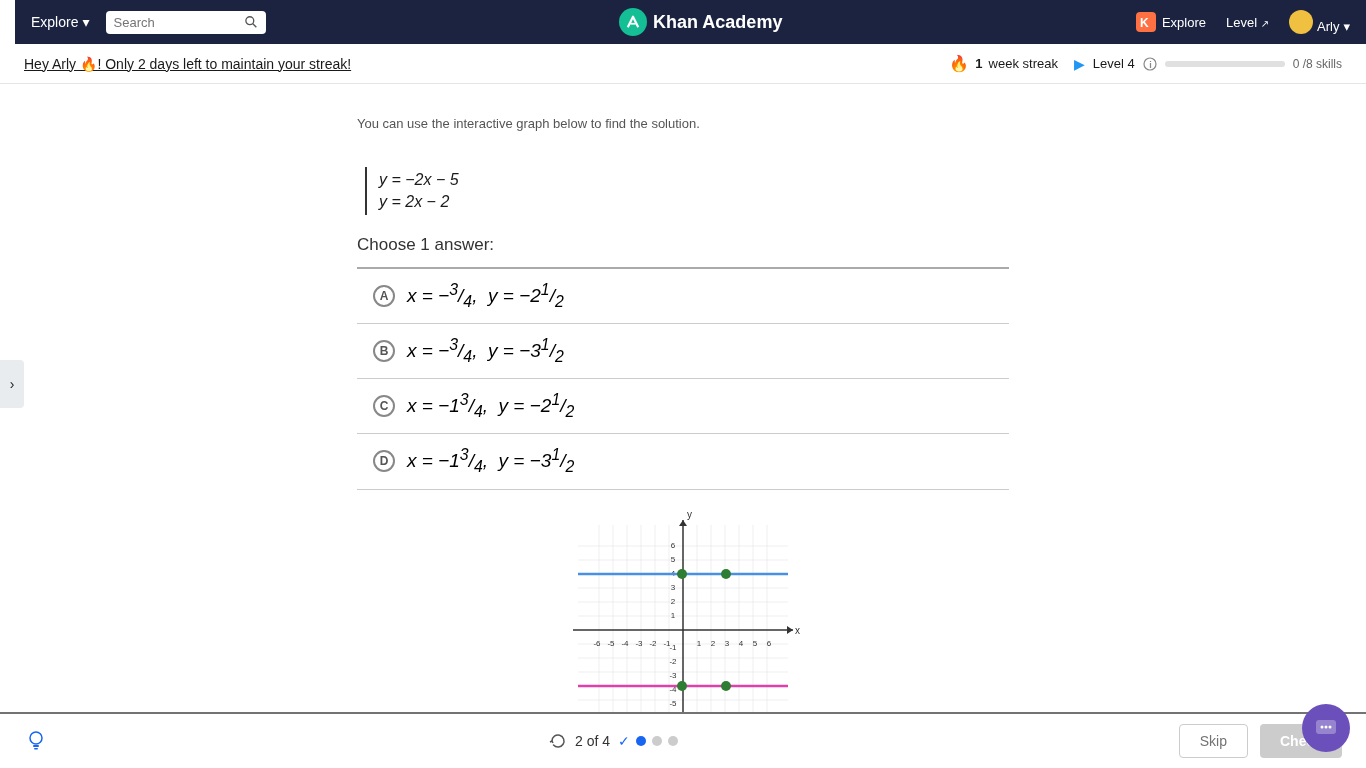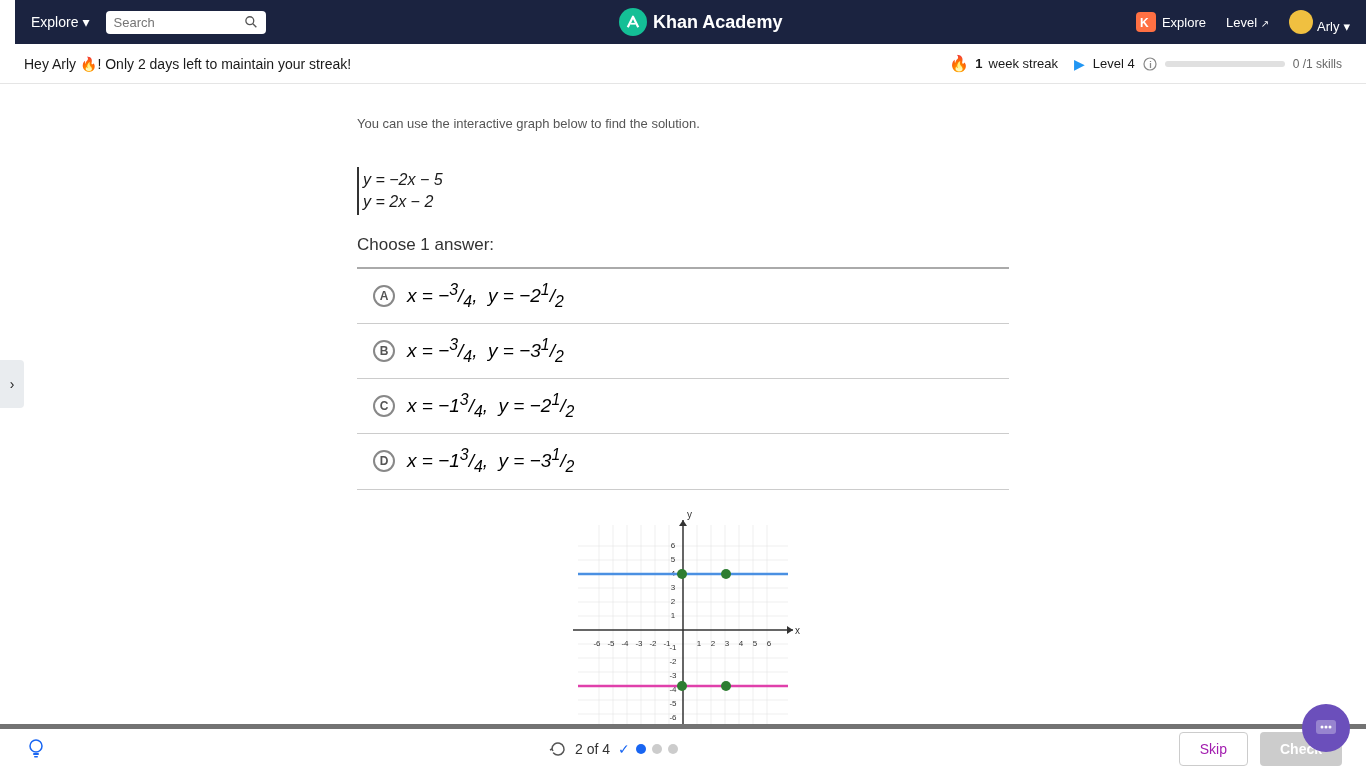--- a/index.html
+++ b/index.html
@@ -57,21 +57,21 @@
     
     .streak-bar {
       margin-top: 44px;
       background: #fff;
       border-bottom: 1px solid #e5e5e5;
       padding: 10px 24px;
       display: flex;
       align-items: center;
       gap: 12px;
     }
-    .streak-text { font-size: 14px; color: #1a1a1a; font-weight: 500; flex: 1; }
+    .streak-text { font-size: 14px; color: #1a1a1a; font-weight: 500; flex: 1; text-decoration: underline; }
     .streak-right { display: flex; align-items: center; gap: 16px; }
     .streak-count { display: flex; align-items: center; gap: 6px; font-size: 13px; }
     .level-info { display: flex; align-items: center; gap: 8px; font-size: 13px; }
     .progress-bar-bg { background: #e0e0e0; border-radius: 4px; height: 6px; width: 120px; }
     .progress-bar-fill { background: #1865f2; height: 6px; border-radius: 4px; width: 0%; }
     .skills-text { font-size: 12px; color: #666; }
 
     
     .sidebar-toggle {
       position: fixed;
@@ -93,22 +93,22 @@
       margin: 0 auto;
       padding: 32px 24px 80px;
     }
 
     .question-title { font-size: 16px; font-weight: 600; margin-bottom: 4px; }
     .question-subtitle { font-size: 13px; color: #555; margin-bottom: 20px; }
 
     
     .equation-block {
       border-left: 2px solid #333;
-      padding-left: 4px;
-      margin: 16px 0 20px;
+      padding-left: 12px;
+      margin: 16px 8px 20px;
       display: inline-block;
     }
     .equation-line { font-size: 16px; font-style: italic; margin: 4px 0; }
 
     .choose-label { font-size: 17px; color: #333; margin-bottom: 12px; }
 
     
     .answer-options { display: flex; flex-direction: column; gap: 0; }
     .answer-option {
       display: flex;
@@ -141,23 +141,23 @@
       justify-content: center;
     }
 
     
     .related-divider { border: none; border-top: 1px solid #ddd; margin: 24px 0 12px; }
 
     
     .bottom-bar {
       position: fixed;
       bottom: 0; left: 0; right: 0;
-      height: 44px;
+      height: 56px;
       background: #fff;
-      border-top: 5px solid #737373;
+      border-top: 2px solid #737373;
       display: flex;
       align-items: center;
       padding: 0 24px;
     }
     .bottom-left { display: flex; align-items: center; gap: 8px; }
     .hint-btn {
       background: none; border: none; cursor: pointer;
       display: flex; align-items: center;
     }
     .bottom-center {
@@ -165,21 +165,21 @@
       display: flex; align-items: center; justify-content: center;
       gap: 8px;
       font-size: 14px; color: #333;
     }
     .progress-dots { display: flex; gap: 6px; align-items: center; }
     .dot { width: 10px; height: 10px; border-radius: 50%; background: #ccc; }
     .dot.completed { background: #1865f2; }
     .bottom-right { display: flex; gap: 12px; }
     .skip-btn {
       background: none; border: 1px solid #ccc; border-radius: 4px;
-      padding: 8px 20px; font-size: 14px; cursor: pointer; color: #a21caf;
+      padding: 8px 20px; font-size: 14px; cursor: pointer; color: #737373;
     }
     .check-btn {
       background: #ccc; border: none; border-radius: 4px;
       padding: 8px 20px; font-size: 14px; cursor: pointer; color: #fff;
       font-weight: 600;
     }
 
     
     .chat-bubble {
       position: fixed;
@@ -256,21 +256,21 @@
     <div class="level-info">
       <span style="color:#2196f3;font-size:14px;">▶</span>
       <span>Level 4</span>
       <svg width="14" height="14" viewBox="0 0 14 14">
         <circle cx="7" cy="7" r="6" stroke="#888" stroke-width="1.2" fill="none"></circle>
         <text x="6.2" y="11" fill="#888" font-size="9" font-weight="bold">i</text>
       </svg>
       <div class="progress-bar-bg">
         <div class="progress-bar-fill"></div>
       </div>
-      <span class="skills-text">0 /1 skills</span>
+      <span class="skills-text">0 /8 skills</span>
     </div>
   </div>
 </div>
 
 <div class="sidebar-toggle">
   <span>›</span>
 </div>
 
 <div class="main-content">
 

